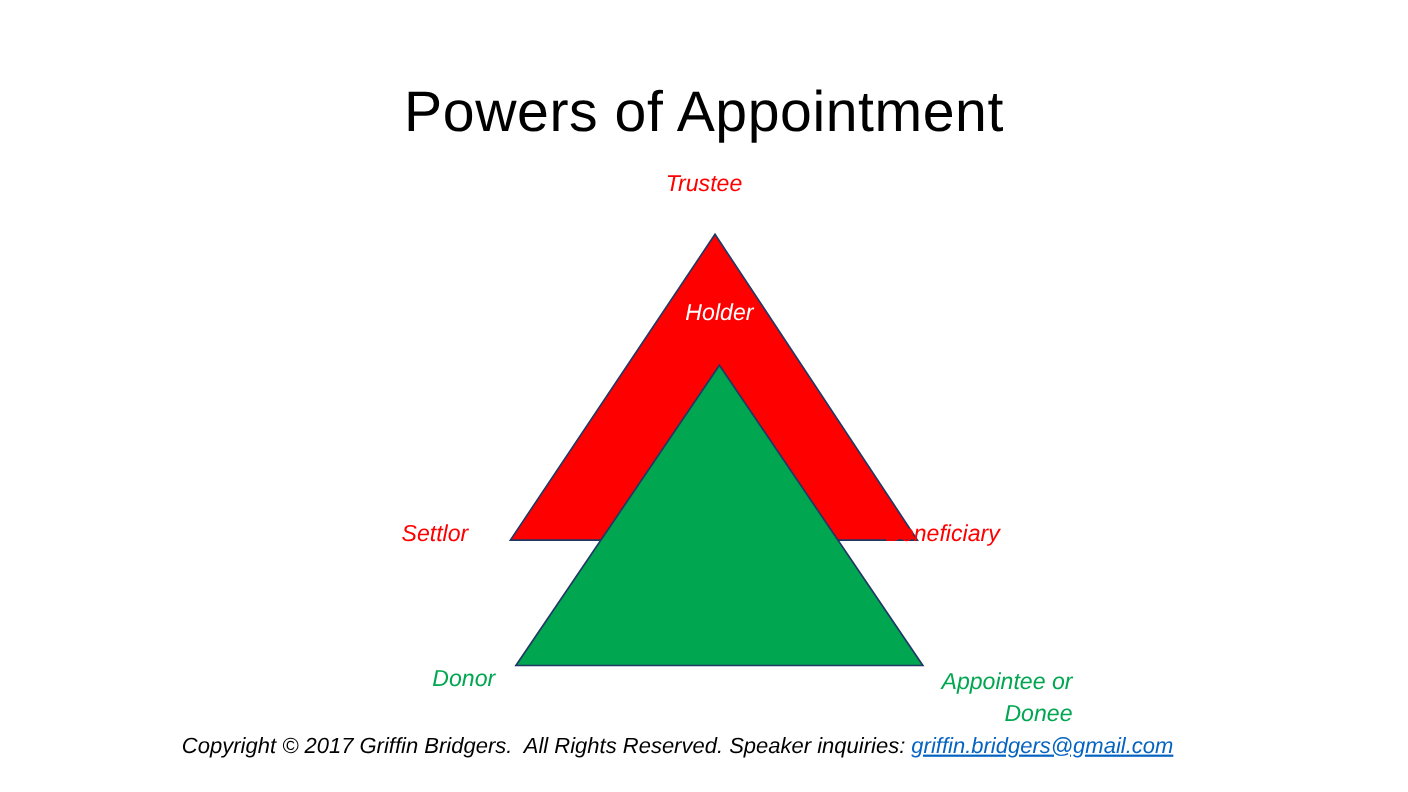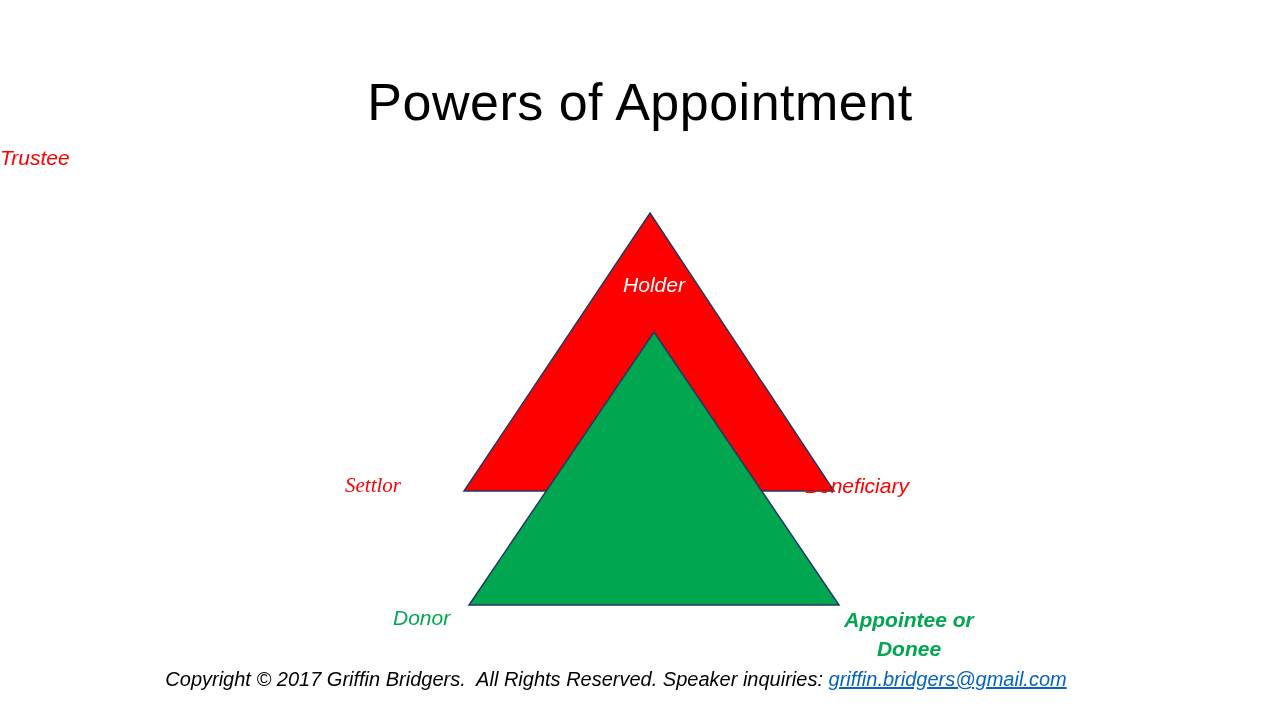--- a/index.html
+++ b/index.html
@@ -37,38 +37,38 @@
   .tri-label {
     position: absolute;
     font-size: 21px;
     font-style: italic;
     line-height: 1.2;
     white-space: nowrap;
   }
   .red-label   { color: var(--label_red, #ff0000); }
   .green-label { color: var(--label_green, #00A650); margin-top: 15px; }
   .label-trustee {
-    top: 145px; left: 0; right: 0;
+    top: 155px; left: 0; right: 0;
+    text-align: center;
   }
   .label-holder {
     top: 272px; left: 0; right: 0;
     text-align: center;
     transform: translateX(14px);
     color: var(--holder_white, #ffffff);
   }
-  .label-settlor     { top: 473px; left: 345px; font-family: Liberation Serif, serif; }
+  .label-settlor     { top: 473px; left: 365px; }
   .label-beneficiary { top: 473px; left: 805px; }
   .label-donor       { top: 590px; left: 393px; }
   .label-appointee {
     top: 590px; left: 843px;
     width: 132px;
-    text-align: center;
+    text-align: right;
     line-height: 1.4;
     white-space: normal;
-    font-weight: bold;
   }
   .footer {
     position: absolute;
     top: 668px;
     left: 0;
     right: 0;
     text-align: center;
     transform: translateX(-24px);
     font-size: 20px;
     font-style: italic;

